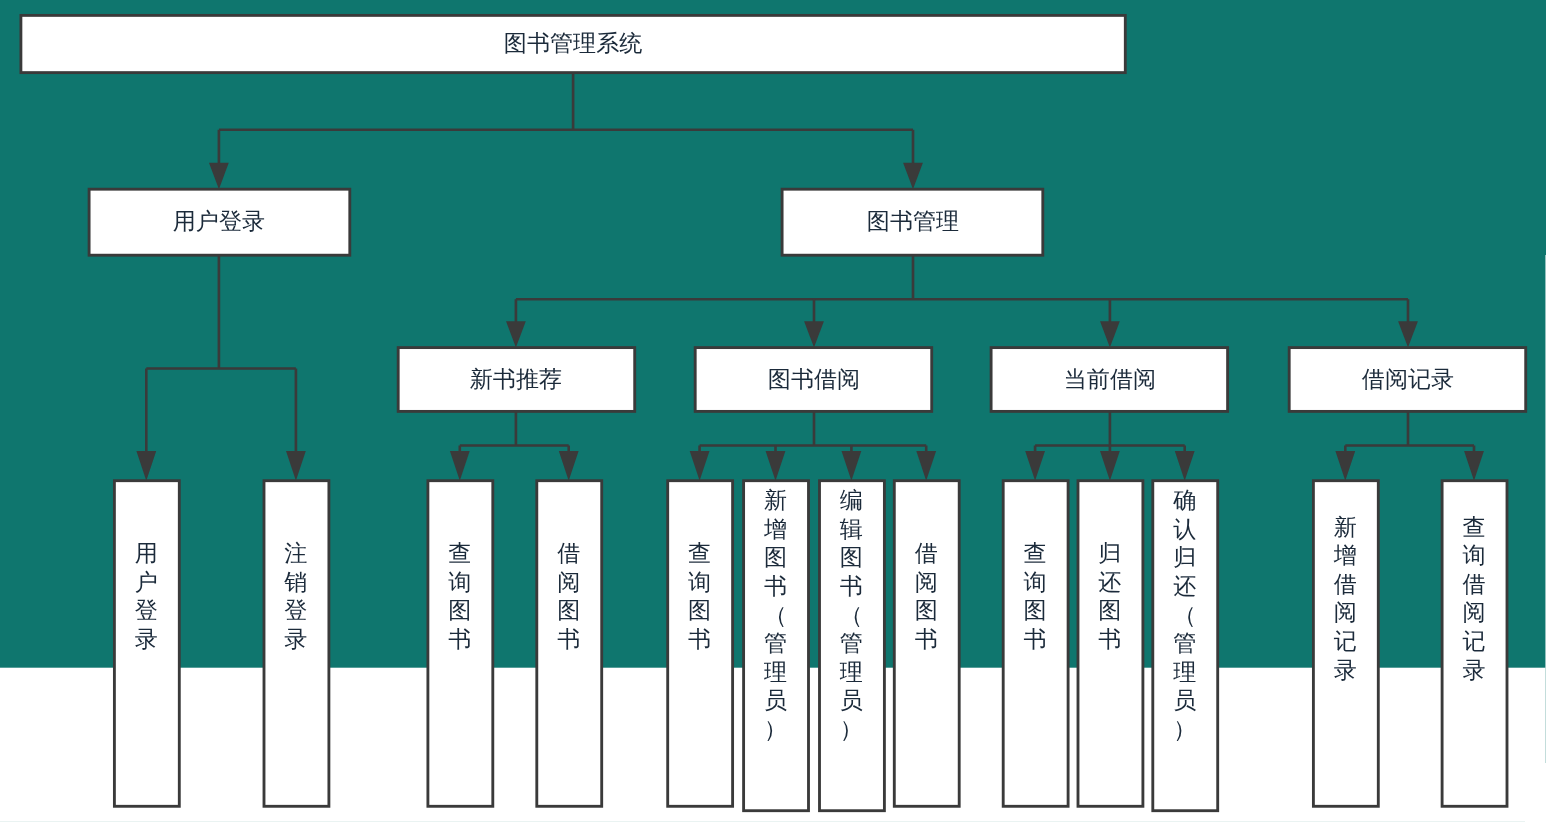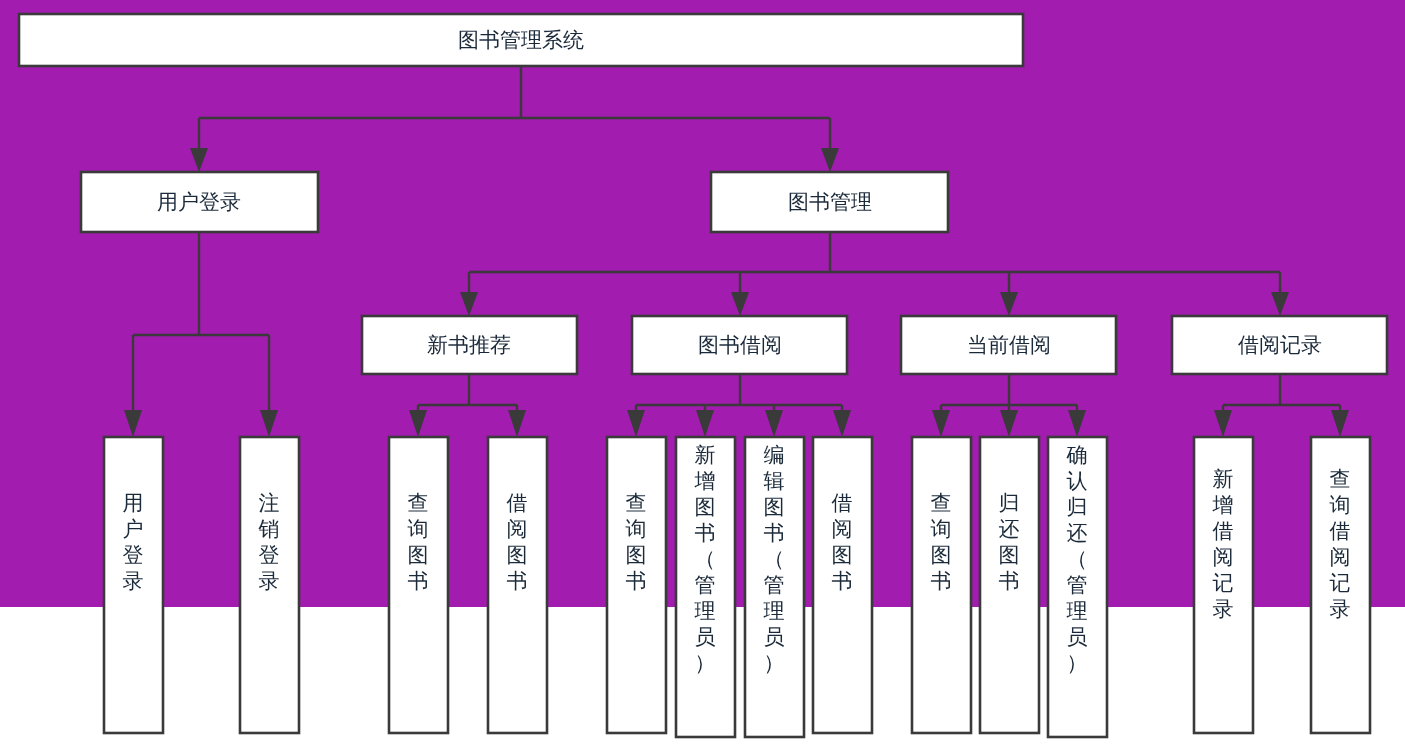--- a/index.html
+++ b/index.html
@@ -10,21 +10,21 @@
   body {
     width: 1405px;
     height: 747px;
     font-family: "Liberation Sans", "DejaVu Sans", sans-serif;
     overflow: hidden;
   }
   #diagram-root {
     position: relative;
     width: 1405px;
     height: 607px;
-    background: #a21caf;
+    background: #0f766e;
   }
   svg#tree-svg {
     position: absolute;
     left: 0;
     top: 0;
     width: 1405px;
     height: 747px;
     display: block;
   }
   .node-box {

